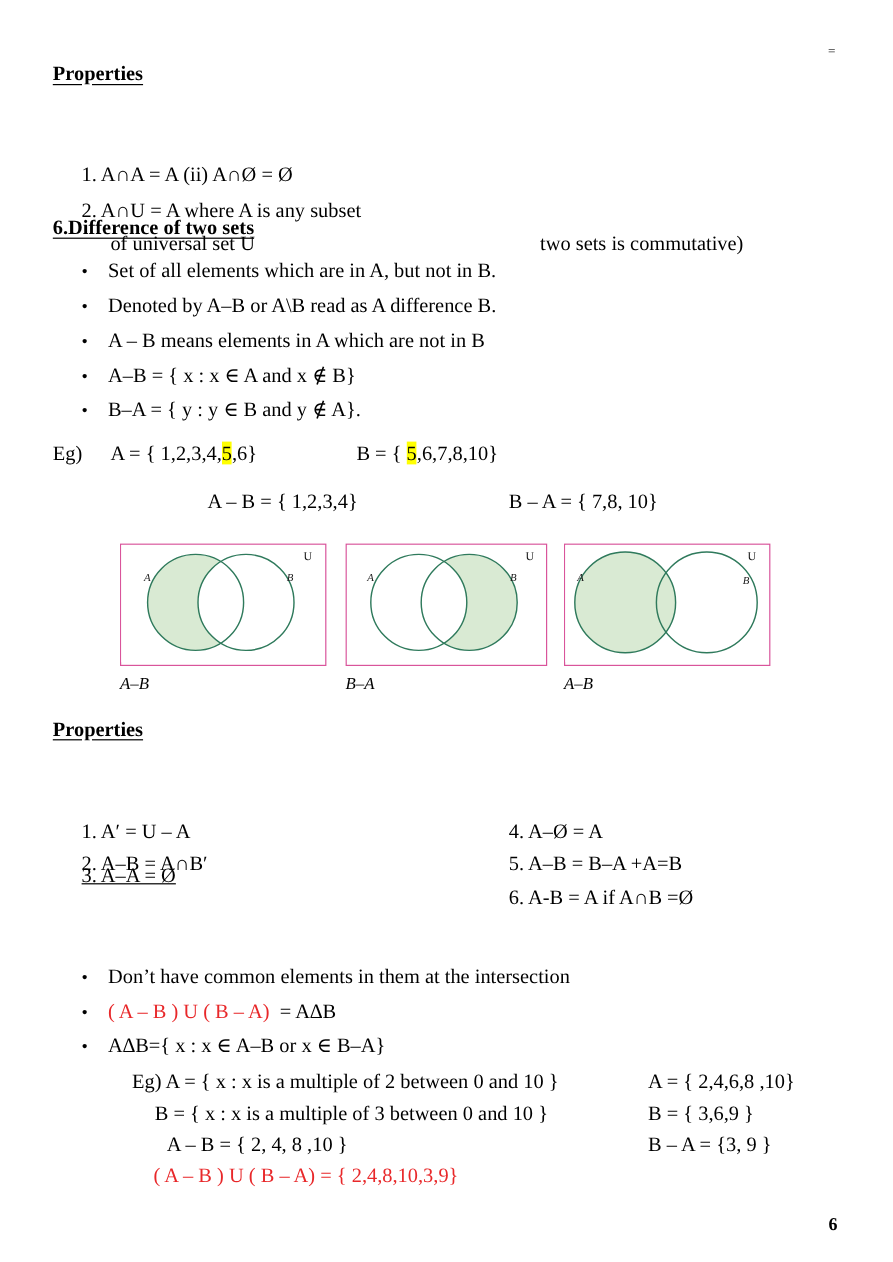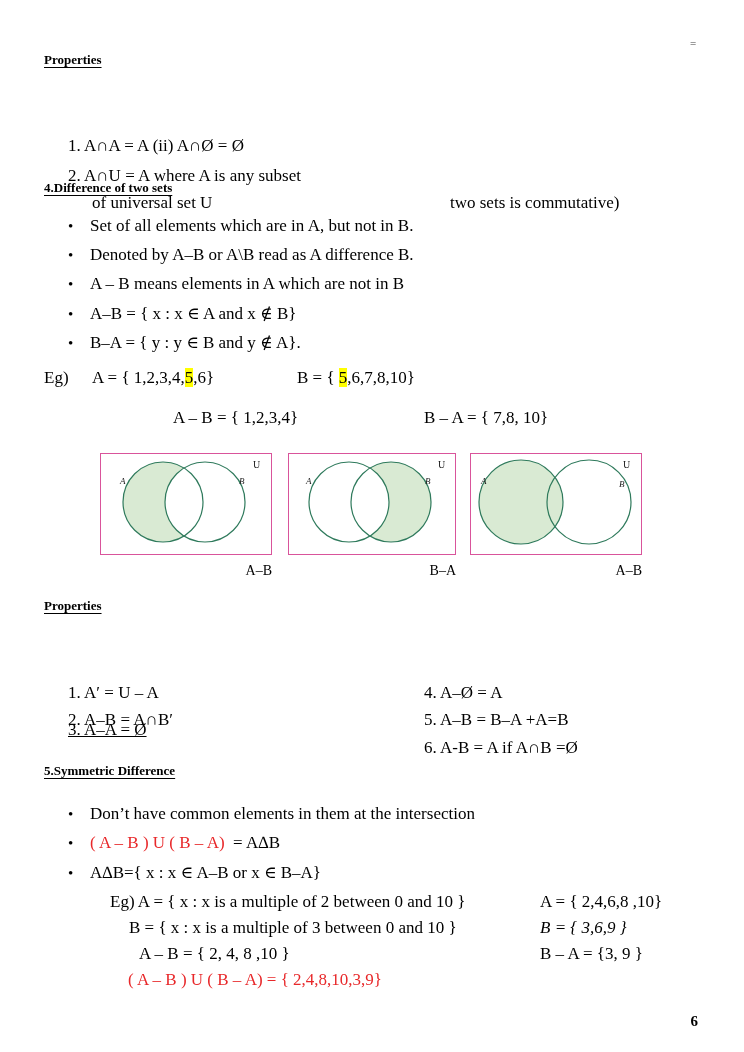--- a/index.html
+++ b/index.html
@@ -26,21 +26,21 @@
     left: 690px;
     top: 38px;
     font-size: 11px;
     color: #3a3a3a;
     letter-spacing: -1px;
     line-height: 10px;
   }
   .heading {
     position: absolute;
     font-weight: bold;
-    font-size: 13px;
+    font-size: 17px;
     text-decoration: underline;
     text-underline-offset: 3px;
     white-space: nowrap;
   }
   .txt {
     position: absolute;
     font-size: 17px;
     white-space: nowrap;
     line-height: 24px;
   }
@@ -68,21 +68,22 @@
   }
   .venn-box {
     position: absolute;
     border: 1.6px solid #d9549b;
     background: #ffffff;
     box-sizing: border-box;
   }
   .venn-caption {
     position: absolute;
     font-size: 14px;
-    text-align: right;
+    font-style: italic;
+    text-align: left;
     white-space: nowrap;
   }
   .vlabel {
     position: absolute;
     font-size: 9px;
     font-style: italic;
     color: #1a1a1a;
   }
   .vlabel.up {
     font-style: normal;
@@ -105,21 +106,21 @@
   <div class="topmark">=</div>
 
   <div class="heading" style="left:44px; top:52px;">Properties</div>
 
   <div class="num" style="left:68px; top:88px;">1.  A∩A = A (ii) A∩Ø = Ø</div>
   <div class="num" style="left:68px; top:118px;">2.  A∩U = A where A is any subset</div>
   <div class="num" style="left:92px; top:145px;">of universal set U</div>
 
   <div class="num" style="left:450px; top:145px;">two sets is commutative)</div>
 
-  <div class="heading" style="left:44px; top:180px;">4.Difference of two sets</div>
+  <div class="heading" style="left:44px; top:180px;">6.Difference of two sets</div>
 
   <div class="bullet-row" style="left:68px; top:216px;">
     <span class="dot">•</span><span>Set of all elements which  are  in A, but not in B.</span>
   </div>
   <div class="bullet-row" style="left:68px; top:245px;">
     <span class="dot">•</span><span>Denoted by A–B or A\B      read as       A difference B.</span>
   </div>
   <div class="bullet-row" style="left:68px; top:274px;">
     <span class="dot">•</span><span>A – B means elements in A which are not in B</span>
   </div>
@@ -202,39 +203,38 @@
   <div class="heading" style="left:44px; top:598px;">Properties</div>
 
   <div class="num" style="left:68px; top:635px;">1.  A′ = U – A</div>
   <div class="num" style="left:68px; top:662px;">2.  A–B = A∩B′</div>
   <div class="num" style="left:68px; top:672px;text-decoration:underline;">3.  A–A = Ø</div>
 
   <div class="num" style="left:424px; top:635px;">4.  A–Ø = A</div>
   <div class="num" style="left:424px; top:662px;">5.  A–B = B–A +A=B</div>
   <div class="num" style="left:424px; top:690px;">6.  A-B = A if A∩B =Ø</div>
 
-  <div class="heading" style="left:44px; top:763px;">5.Symmetric Difference</div>
 
   <div class="bullet-row" style="left:68px; top:804px;">
     <span class="dot">•</span><span>Don’t have common elements in them at the intersection</span>
   </div>
 
   <div class="bullet-row" style="left:68px; top:833px;">
     <span class="dot">•</span><span class="red">( A – B  ) U ( B – A)</span><span>&nbsp;&nbsp;</span><span>=  A∆B</span>
   </div>
 
   <div class="bullet-row" style="left:68px; top:862px;">
     <span class="dot">•</span><span>A∆B={ x : x ∈ A–B or x ∈ B–A}</span>
   </div>
 
   <div class="txt" style="left:110px; top:890px;">Eg) A = { x : x is a multiple of 2 between 0 and 10 }</div>
   <div class="txt" style="left:540px; top:890px;">A  = { 2,4,6,8 ,10}</div>
 
   <div class="txt" style="left:129px; top:916px;">B = { x : x is a multiple of 3 between 0 and 10 }</div>
-  <div class="txt" style="left:540px; top:916px;font-style:italic;">B  = { 3,6,9 }</div>
+  <div class="txt" style="left:540px; top:916px;">B  = { 3,6,9 }</div>
 
   <div class="txt" style="left:139px; top:942px;">A – B = { 2, 4, 8 ,10 }</div>
   <div class="txt" style="left:540px; top:942px;">B – A =  {3, 9 }</div>
 
   <div class="txt red" style="left:128px; top:968px;">( A – B  ) U ( B – A) = { 2,4,8,10,3,9}</div>
 
   <div class="pagenum">6</div>
 
 </div>
 

